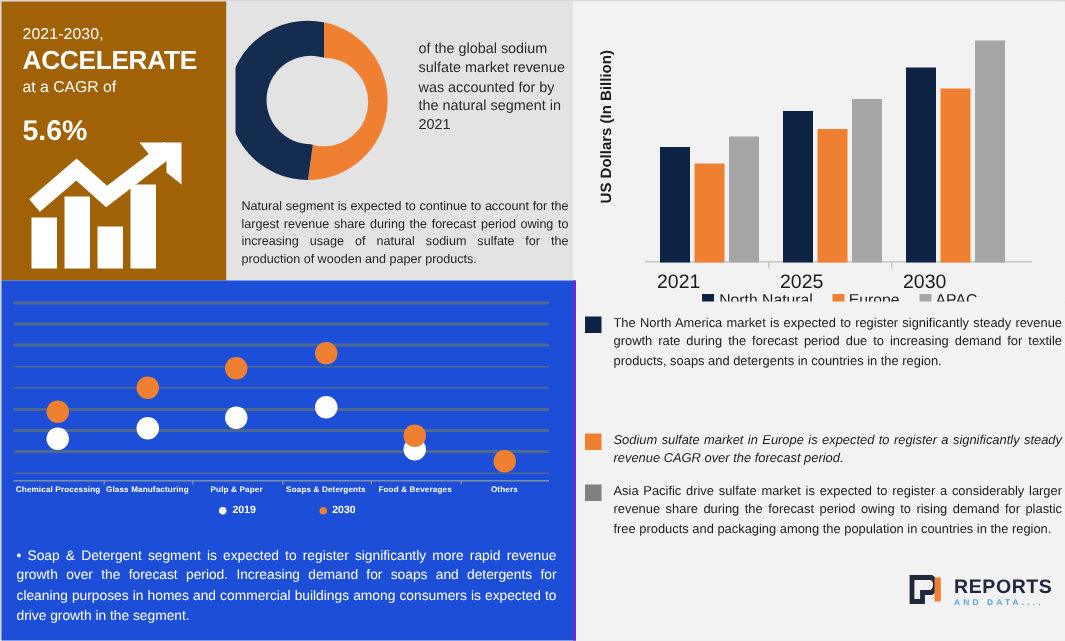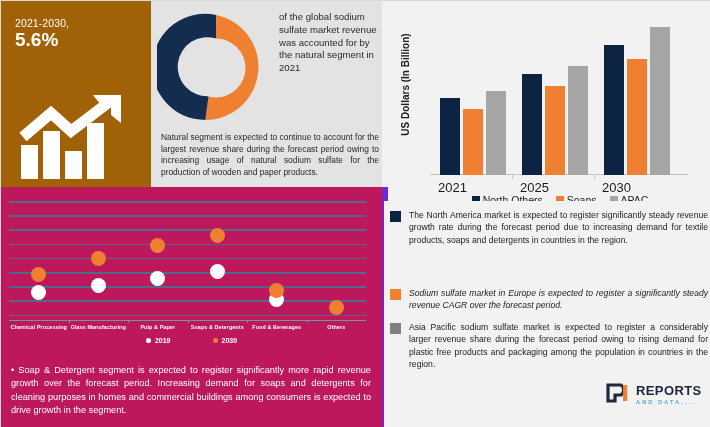--- a/index.html
+++ b/index.html
@@ -6,49 +6,49 @@
   body{width:710px;height:427px;background:#ffffff;font-family:"Liberation Sans",sans-serif;overflow:hidden;}
   #root{position:relative;width:710px;height:427px;background:#f2f2f2;box-sizing:border-box;border:1px solid #d8d8d8;}
 
   
   #orange-panel{position:absolute;left:0;top:0;width:150px;height:186px;background:#a16207;overflow:hidden;}
   #cagr-text{position:absolute;left:14px;top:16px;width:128px;color:#ffffff;line-height:1.18;}
   .cagr-l1{font-size:10.5px;letter-spacing:.1px;}
   .cagr-l2{font-size:10.5px;letter-spacing:.1px;}
   .cagr-big{font-size:17.5px;font-weight:bold;letter-spacing:-.2px;margin-top:1px;}
   .cagr-l3{font-size:10.5px;margin-top:1px;}
-  .cagr-pct{font-size:19px;font-weight:bold;margin-top:0px;}
+  .cagr-pct{font-size:19px;font-weight:bold;margin-top:13px;}
   #growth-icon{position:absolute;left:16px;top:92px;width:122px;height:88px;}
 
   
   #donut-panel{position:absolute;left:150px;top:0;width:231px;height:186px;background:#e3e3e3;}
   #donut-wrap{position:absolute;left:6px;top:8px;width:118px;height:118px;}
   #pct-block{position:absolute;left:128px;top:8px;width:99px;}
   #pct-value{color:#ef8031;font-size:19px;font-weight:normal;line-height:1.1;}
-  #pct-desc{color:#2a2a2a;font-size:9.6px;line-height:1.33;margin-top:2px;}
+  #pct-desc{color:#2a2a2a;font-size:9.6px;line-height:1.33;margin-top:18px;}
   #donut-note{position:absolute;left:10px;top:131px;width:218px;color:#262626;font-size:8.4px;line-height:1.38;text-align:justify;}
 
   
   #bar-panel{position:absolute;left:381px;top:0;width:328px;height:200px;background:#f2f2f2;}
   #y-axis-title{position:absolute;left:-47px;top:78px;width:140px;text-align:center;transform:rotate(-90deg);font-size:10px;font-weight:bold;color:#1b1b1b;}
   #plot{position:absolute;left:48px;top:12px;width:258px;height:162px;}
   #baseline{position:absolute;left:48px;top:173px;width:258px;height:1px;background:#c6c6c6;}
   .grp{position:absolute;bottom:0;width:74px;height:162px;}
   .grp .bar{position:absolute;bottom:0;width:20px;}
   .bar.na{background:#0d2344;left:2px;}
   .bar.eu{background:#ef8031;left:25px;}
   .bar.ap{background:#a6a6a6;left:48px;}
   .tick{position:absolute;top:173px;width:1px;height:5px;background:#c6c6c6;}
   .xlab{position:absolute;top:179px;width:74px;text-align:left;font-size:13px;color:#1b1b1b;}
   #bar-legend{position:absolute;left:48px;top:193px;width:260px;display:flex;justify-content:center;gap:13px;align-items:center;}
   .lg{display:flex;align-items:center;gap:3px;font-size:10.5px;color:#1b1b1b;}
   .sw{width:8px;height:8px;display:inline-block;}
 
   
-  #navy-panel{position:absolute;left:0;top:186px;width:381px;height:241px;background:#be185d;border-right:6px solid #6d28d9;}
+  #navy-panel{position:absolute;left:0;top:186px;width:381px;height:241px;background:#1d4ed8;border-right:2px solid #6d28d9;}
   #dot-chart{position:absolute;left:8px;top:8px;width:364px;height:125px;}
   .gridline{position:absolute;left:0;width:357px;height:1.5px;background:#50688b;}
   .dot{position:absolute;width:15px;height:15px;border-radius:50%;}
   .dot.w{background:#ffffff;}
   .dot.o{background:#ef8031;}
   #dot-axis{position:absolute;left:8px;top:133px;width:357px;height:1px;background:#7b8ea8;}
   .dtick{position:absolute;top:133px;width:1px;height:3px;background:#7b8ea8;}
   .dxlab{position:absolute;top:137px;width:74px;text-align:center;font-size:5.4px;font-weight:bold;color:#ffffff;letter-spacing:.1px;}
   #dot-legend{position:absolute;left:0;top:150px;width:381px;display:flex;justify-content:center;gap:42px;}
   .dlg{display:flex;align-items:center;gap:4px;font-size:7px;font-weight:bold;color:#ffffff;}
@@ -66,20 +66,22 @@
   #logo-sub{font-size:5.6px;font-weight:bold;color:#5fa8d8;letter-spacing:2.1px;margin-top:2px;}
 </style>
 </head>
 <body>
 
 <div id="root">
 
   <div id="orange-panel">
     <div id="cagr-text">
       <div class="cagr-l1">2021-2030,</div>
+      <div class="cagr-big">ACCELERATE</div>
+      <div class="cagr-l3">at a CAGR of</div>
       <div class="cagr-pct">5.6%</div>
     </div>
     <svg id="growth-icon" viewBox="0 0 122 88">
       <rect x="4" y="52" width="17" height="34" fill="#ffffff"></rect>
       <rect x="26" y="38" width="17" height="48" fill="#ffffff"></rect>
       <rect x="48" y="58" width="17" height="28" fill="#ffffff"></rect>
       <rect x="70" y="30" width="17" height="56" fill="#ffffff"></rect>
       <path d="M6 44 L34 20 L54 38 L96 6" stroke="#ffffff" stroke-width="11" fill="none" stroke-linejoin="miter"></path>
       <path d="M76 2 L104 2 L104 30 L94 22 L94 12 L84 12 Z" fill="#ffffff"></path>
     </svg>
@@ -117,25 +119,25 @@
         </div>
         <div class="grp" style="left: 220px; top: 12px;">
           <div class="bar na" style="height: 130.41px; background: rgb(13, 35, 68);"></div>
           <div class="bar eu" style="height: 115.92px; background: rgb(239, 128, 49);"></div>
           <div class="bar ap" style="height: 148.12px; background: rgb(166, 166, 166);"></div>
         </div>
       </div>
     <div id="bar-legend">
         <div class="lg">
           <span class="sw" style="background: rgb(13, 35, 68);"></span>
-          <span>North Others</span>
+          <span>North Natural</span>
         </div>
         <div class="lg">
           <span class="sw" style="background: rgb(239, 128, 49);"></span>
-          <span>Soaps</span>
+          <span>Europe</span>
         </div>
         <div class="lg">
           <span class="sw" style="background: rgb(166, 166, 166);"></span>
           <span>APAC</span>
         </div>
       </div>
   <div class="xlab" style="left: 56px;">2021</div>
       <div class="xlab" style="left: 138px;">2025</div>
       <div class="tick" style="left: 130px;"></div>
       <div class="xlab" style="left: 220px;">2030</div>
@@ -198,21 +200,21 @@
         <div class="note" style="top: 8px;">
           <span class="sq" style="background: rgb(13, 35, 68);"></span>
           <p>The North America market is expected to register significantly steady revenue growth rate during the forecast period due to increasing demand for textile products, soaps and detergents in countries in the region.</p>
         </div>
         <div class="note" style="top: 86px; font-style: italic;">
           <span class="sq" style="background: rgb(239, 128, 49);"></span>
           <p>Sodium sulfate market in Europe is expected to register a significantly steady revenue CAGR over the forecast period.</p>
         </div>
         <div class="note" style="top: 120px;">
           <span class="sq" style="background: rgb(128, 128, 128);"></span>
-          <p>Asia Pacific sodium sulfate market is expected to register a considerably larger revenue share during the forecast period owing to rising demand for plastic free products and packaging among the population in countries in the region.</p>
+          <p>Asia Pacific drive sulfate market is expected to register a considerably larger revenue share during the forecast period owing to rising demand for plastic free products and packaging among the population in countries in the region.</p>
         </div>
       </div>
     <div id="logo">
       <svg width="28" height="20" viewBox="0 0 28 20">
         <path d="M2 2 H15 A6 6 0 0 1 15 12 H9 V18 H2 Z" fill="none" stroke="#20283f" stroke-width="3.2"></path>
         <rect x="17" y="2" width="4.2" height="16" fill="#ef8031"></rect>
       </svg>
       <div id="logo-text">
         <div id="logo-main">REPORTS</div>
         <div id="logo-sub">AND DATA....</div>

